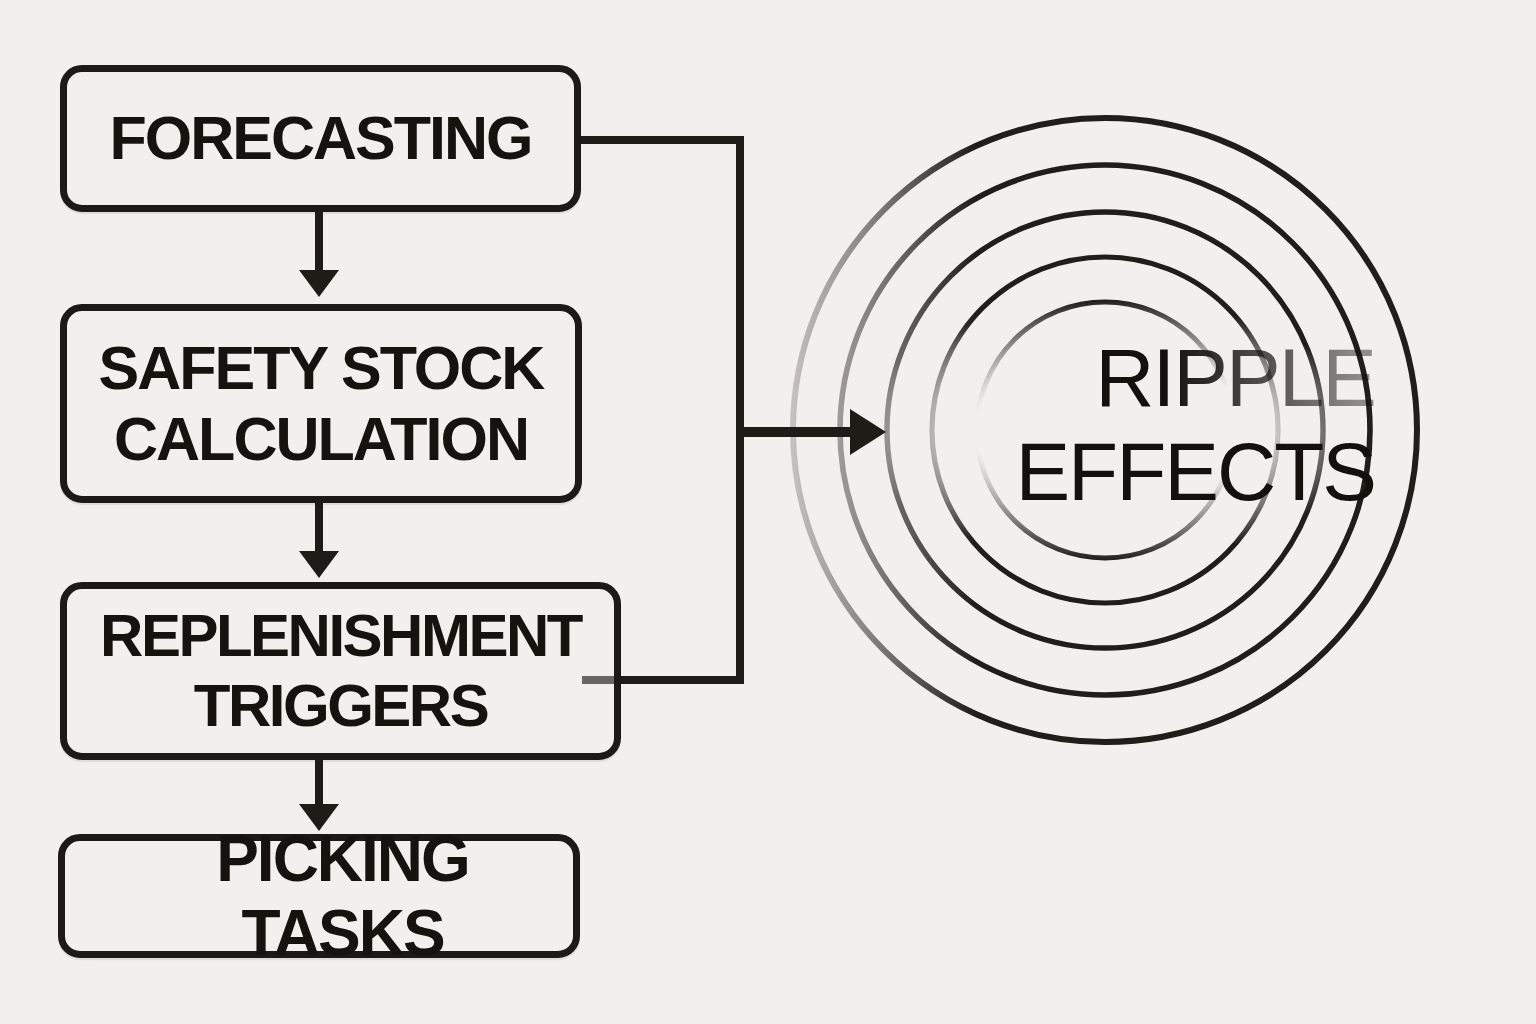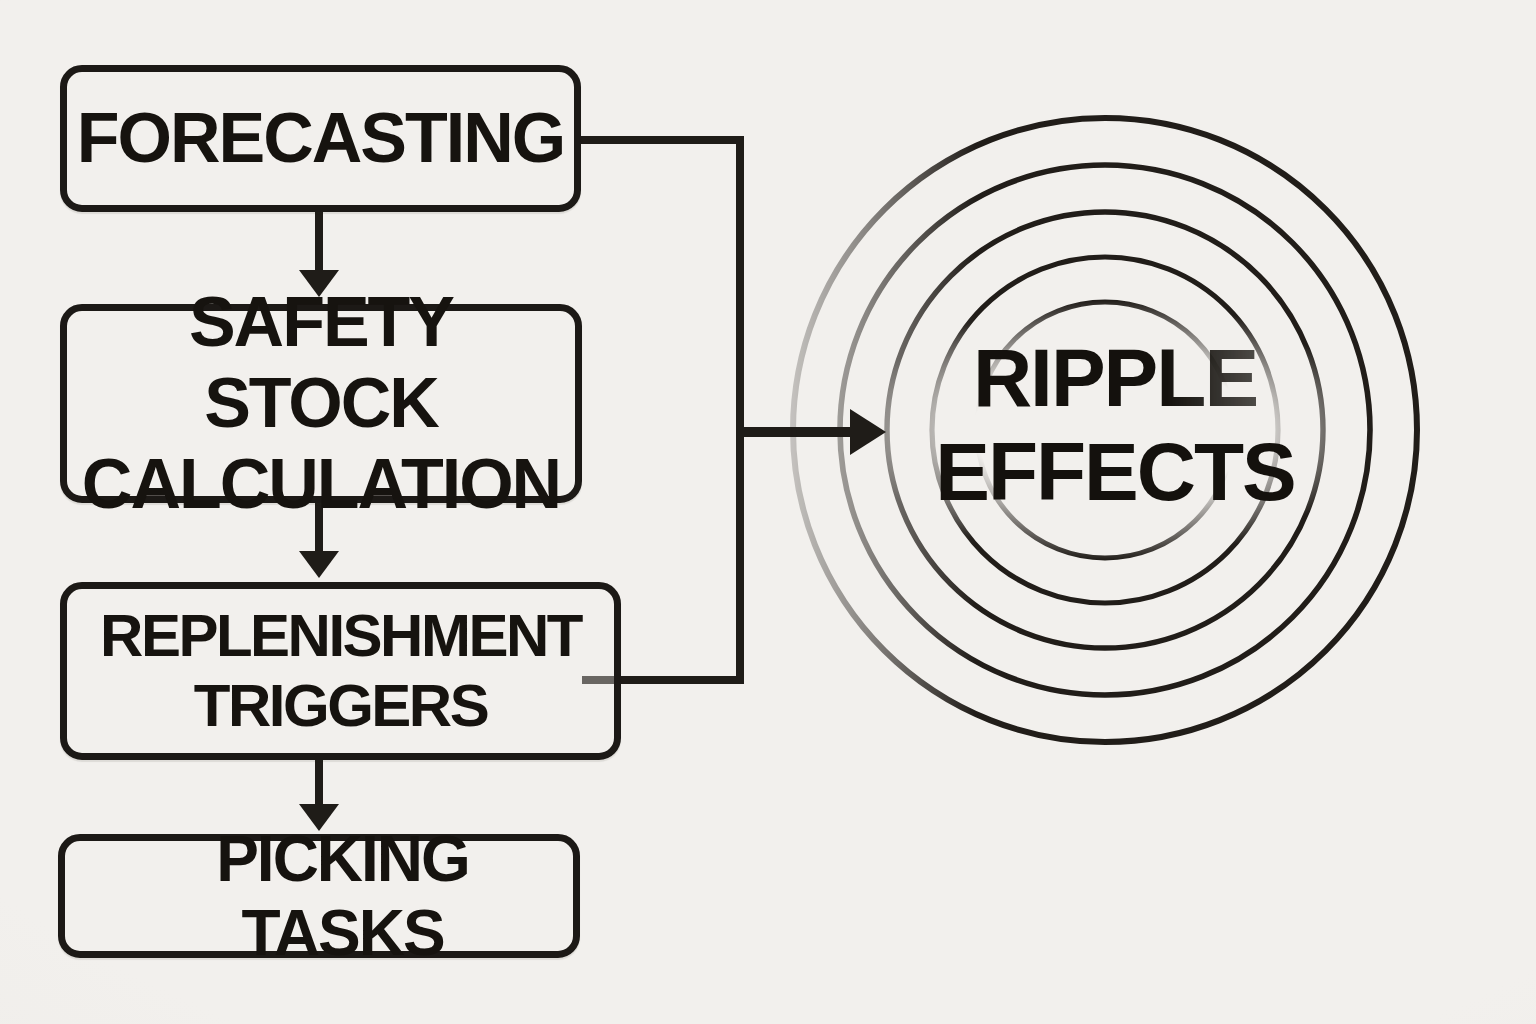--- a/index.html
+++ b/index.html
@@ -32,38 +32,38 @@
     align-items: center;
     justify-content: center;
     text-align: center;
     box-shadow: 0 2px 1px rgba(40, 36, 30, 0.10);
   }
   .node .label {
     display: block;
     padding: 0 8px;
     font-weight: 700;
     color: #16130f;
-    font-size: 70px;
+    font-size: 61px;
     line-height: 1.16;
     letter-spacing: -2px;
     white-space: normal;
   }
   #node-forecasting    { left: 60px;  top: 65px;  width: 521px; height: 147px; }
   #node-safety-stock   { left: 60px;  top: 304px; width: 522px; height: 199px; align-items: center; }
   #node-replenishment  { left: 60px;  top: 582px; width: 561px; height: 178px; }
   #node-picking        { left: 58px;  top: 834px; width: 522px; height: 124px; }
   #node-replenishment .label { font-size: 60px; letter-spacing: -2.5px; }
   #node-picking .label       { font-size: 64px; margin-left: 47px; }
   .ripple-text {
     position: absolute;
     left: 855px;
     top: 331px;
     width: 520px;
-    text-align: center;
-    font-weight: 700;
+    text-align: right;
+    font-weight: 400;
     color: #14110d;
     font-size: 82px;
     line-height: 94px;
     letter-spacing: -2px;
   }
   .ripple-text .line { display: block; }
   .ripple-text .fade-right {
     -webkit-mask-image: linear-gradient(to right, #000 60%, rgba(0,0,0,0.45) 97%);
             mask-image: linear-gradient(to right, #000 60%, rgba(0,0,0,0.45) 97%);
   }

